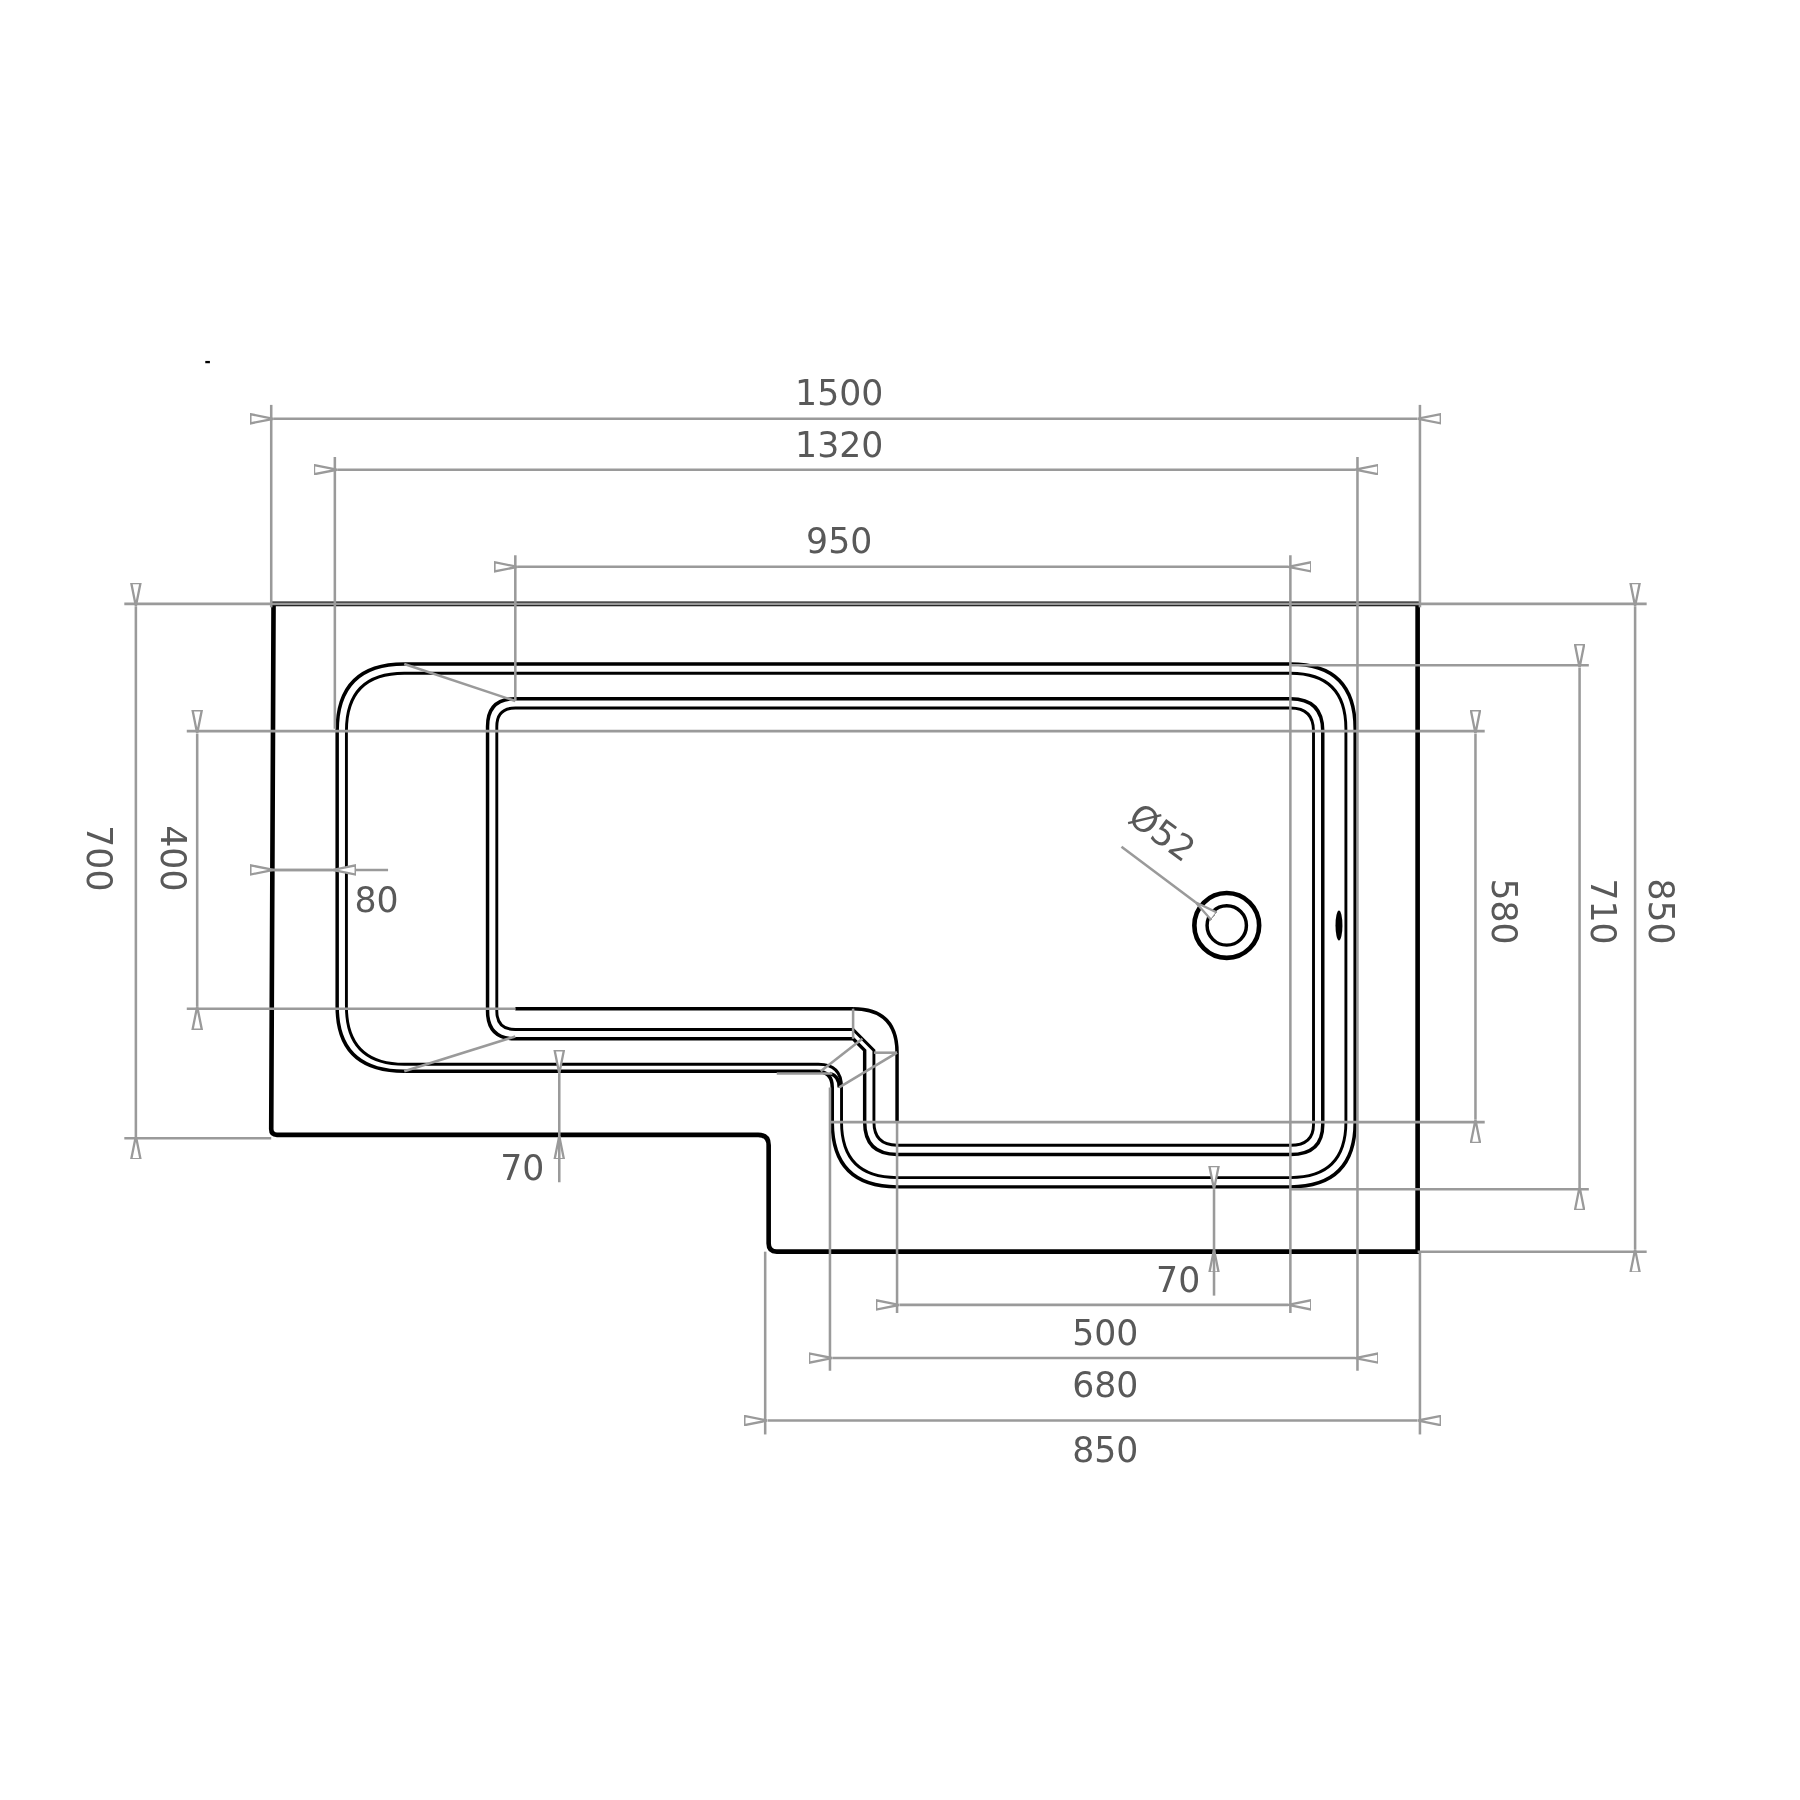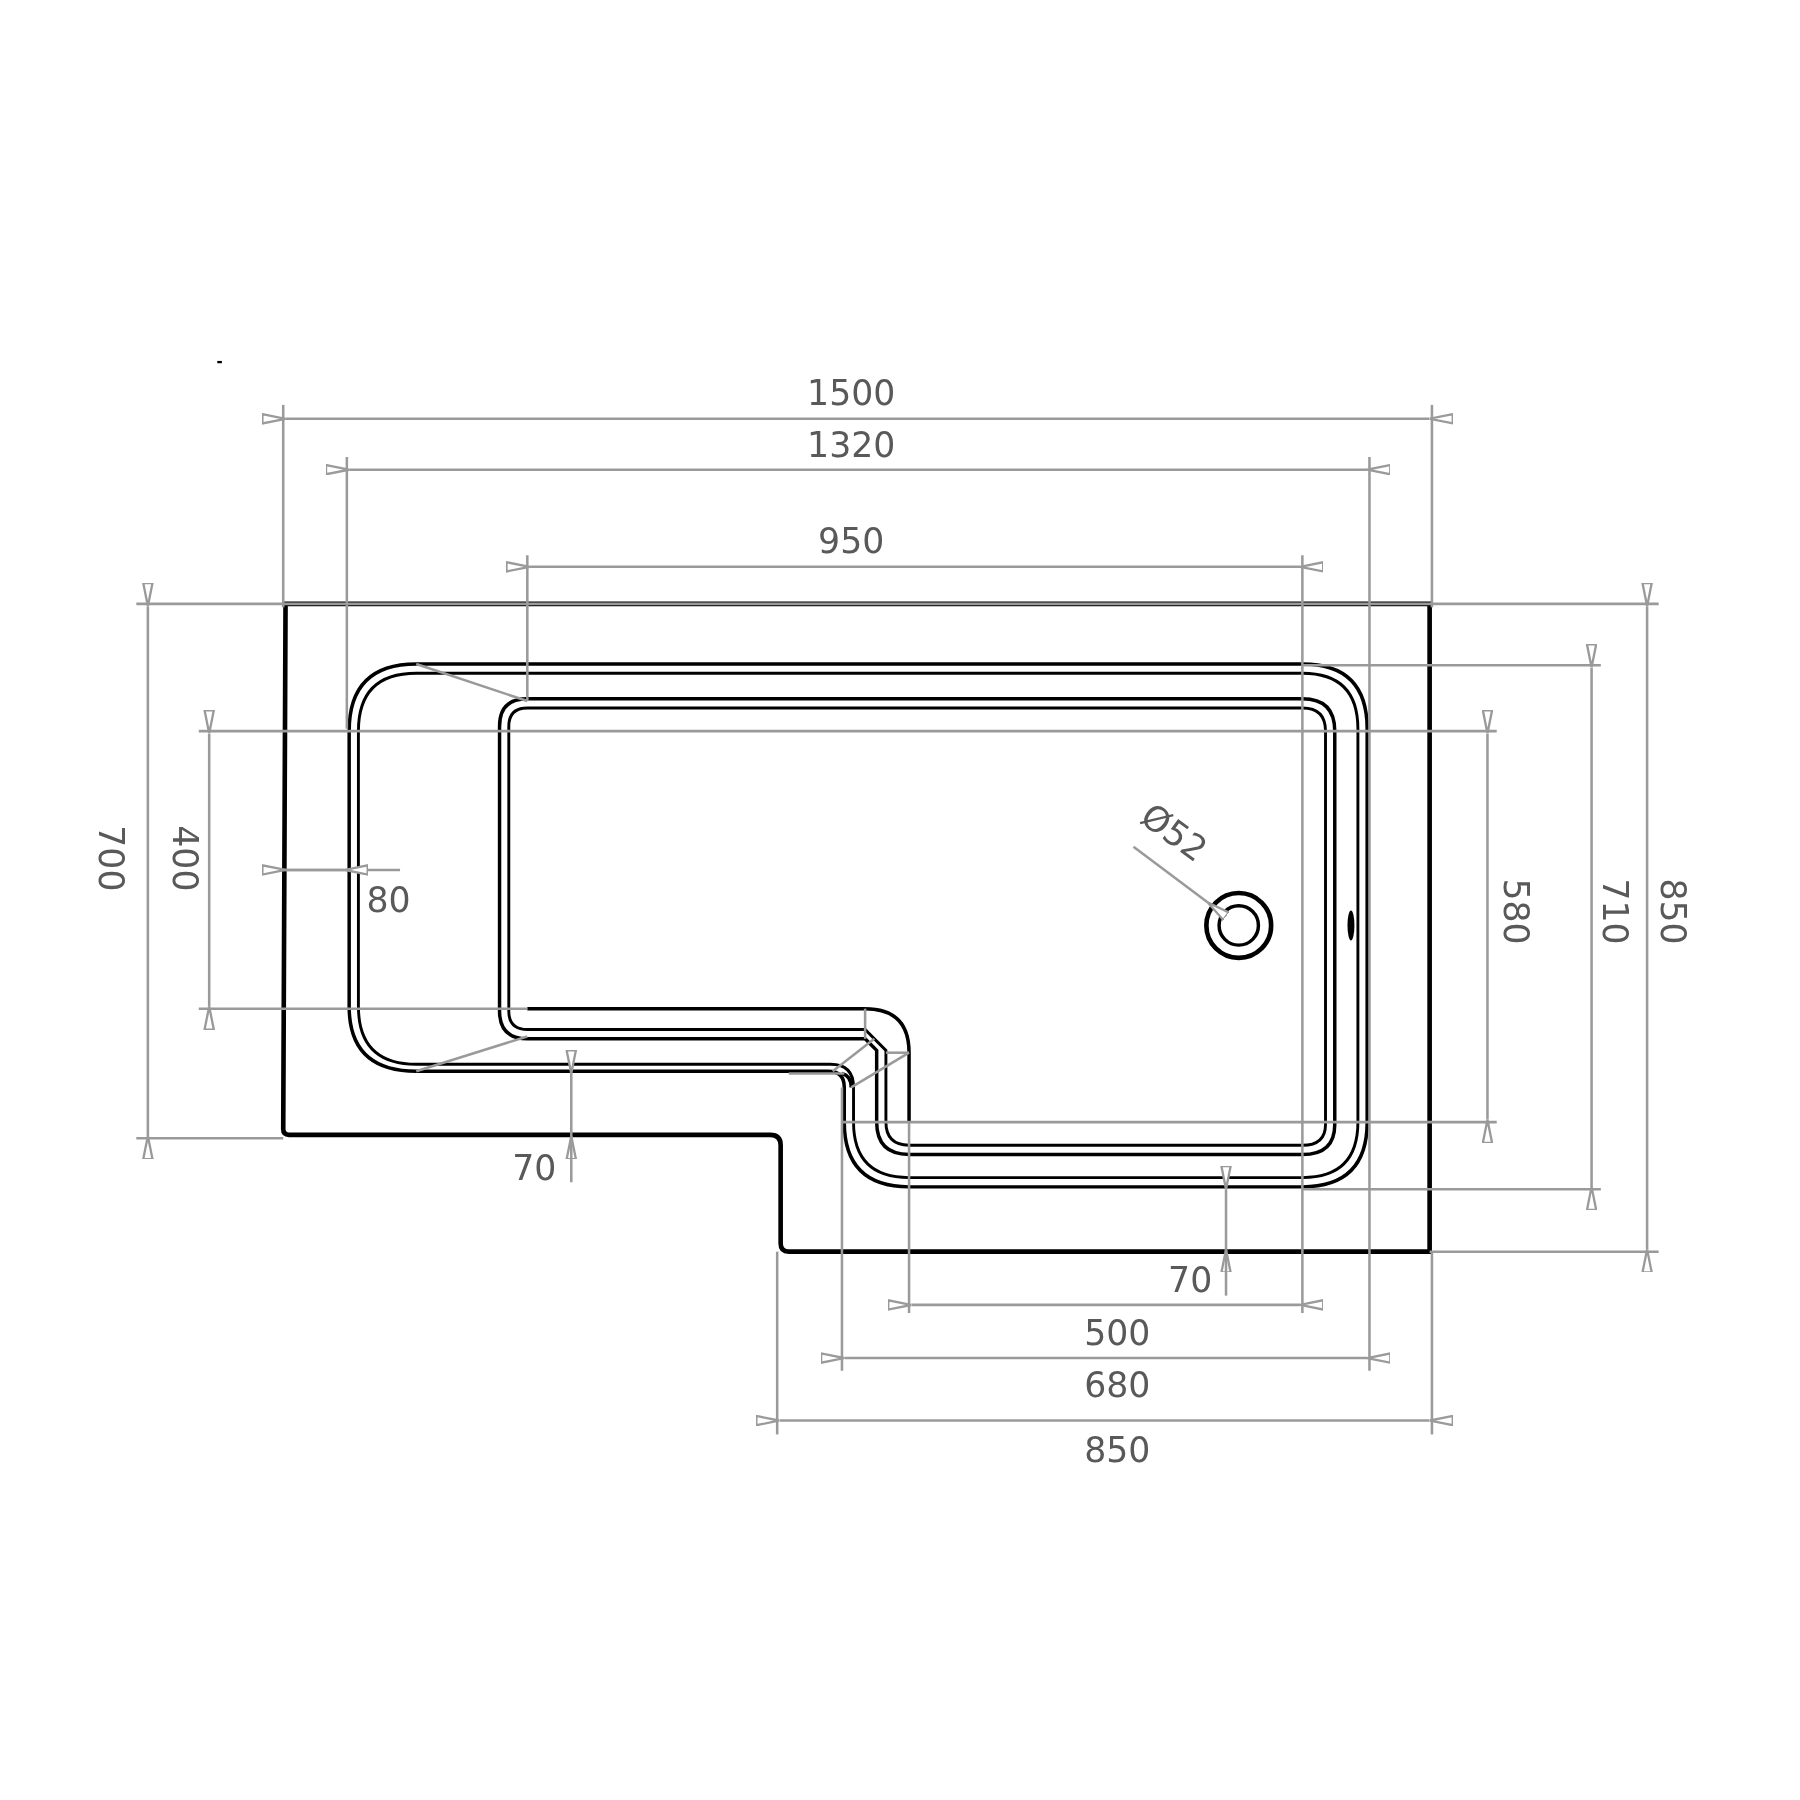--- a/index.html
+++ b/index.html
@@ -1,17 +1,17 @@
 <!DOCTYPE html>
 <html><head>
 <meta charset="utf-8">
 <style>
   html,body{margin:0;padding:0;background:#fff;}
   body{width:1800px;height:1800px;overflow:hidden;}
-  #canvas{position:absolute;left:16px;top:0;width:1720px;height:1800px;}
+  #canvas{position:absolute;left:4px;top:0;width:1720px;height:1800px;}
   svg{display:block;}
   .dim{stroke:#9a9a9a;stroke-width:2.2;fill:none;}
   .obj{stroke:#000;fill:none;}
   .lbl{font-family:"DejaVu Sans","Liberation Sans",sans-serif;font-size:30px;fill:#595959;}
 </style>
 </head>
 <body>
 
 <div id="canvas">
 <svg width="1800" height="1800" viewBox="0 0 1556 1556" xmlns="http://www.w3.org/2000/svg">

